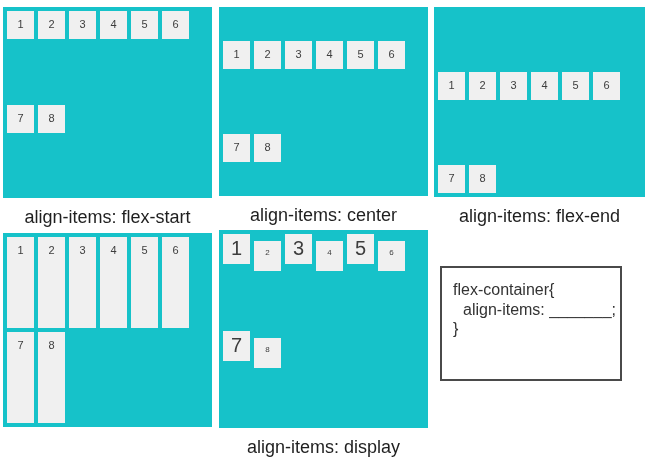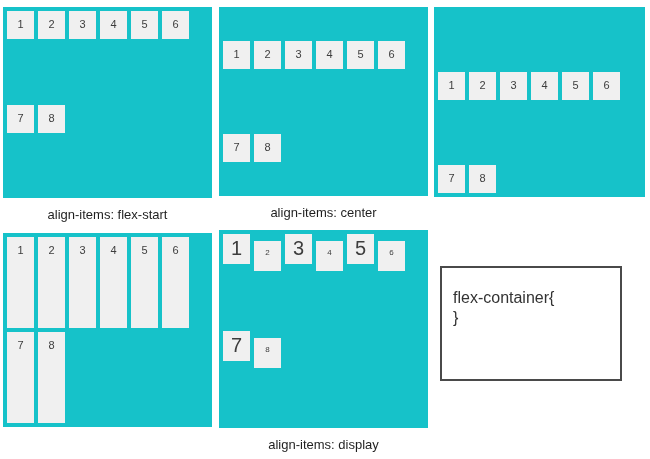--- a/index.html
+++ b/index.html
@@ -38,33 +38,33 @@
     font-size: 11px;
     color: #3d3d3d;
   }
   .ai-stretch .flex-item { height: auto; }
   .ai-baseline .flex-item { height: 30px; }
   .ai-baseline .font-large { font-size: 20px; padding-top: 3px; }
   .ai-baseline .font-small { font-size: 8px; padding-top: 7px; }
   .panel-label {
     margin-top: 9px;
     text-align: center;
-    font-size: 13px;
+    font-size: 18px;
     color: #1f1f1f;
     white-space: nowrap;
   }
   .code-box {
     position: absolute;
     left: 440px;
     top: 266px;
     width: 182px;
     height: 115px;
     background: #ffffff;
     border: 2px solid #4a4a4a;
-    padding: 20px 0 0 11px;
+    padding: 12px 0 0 11px;
     font-size: 16px;
     line-height: 19.5px;
     color: #333333;
   }
   .code-line.indent { padding-left: 10px; }
 </style>
 </head>
 <body>
 
 <div class="canvas">
@@ -101,20 +101,21 @@
     <div class="flex-box ai-flex-end" style="height:190px;">
         <div class="flex-item">1</div>
         <div class="flex-item">2</div>
         <div class="flex-item">3</div>
         <div class="flex-item">4</div>
         <div class="flex-item">5</div>
         <div class="flex-item">6</div>
         <div class="flex-item">7</div>
         <div class="flex-item">8</div>
       </div>
+    <div class="panel-label">align-items: flex-end</div>
   </div>
 
   <div class="panel" style="left:3px; top:233px; width:209px;">
     <div class="flex-box ai-stretch" style="height:194px;">
         <div class="flex-item">1</div>
         <div class="flex-item">2</div>
         <div class="flex-item">3</div>
         <div class="flex-item">4</div>
         <div class="flex-item">5</div>
         <div class="flex-item">6</div>
@@ -132,16 +133,17 @@
         <div class="flex-item font-large">5</div>
         <div class="flex-item font-small">6</div>
         <div class="flex-item font-large">7</div>
         <div class="flex-item font-small">8</div>
       </div>
     <div class="panel-label">align-items: display</div>
   </div>
 
   <div class="code-box">
     <div class="code-line">flex-container{</div>
+    <div class="code-line indent">align-items: _______;</div>
     <div class="code-line">}</div>
   </div>
 
 </div>
 
 </body></html>

